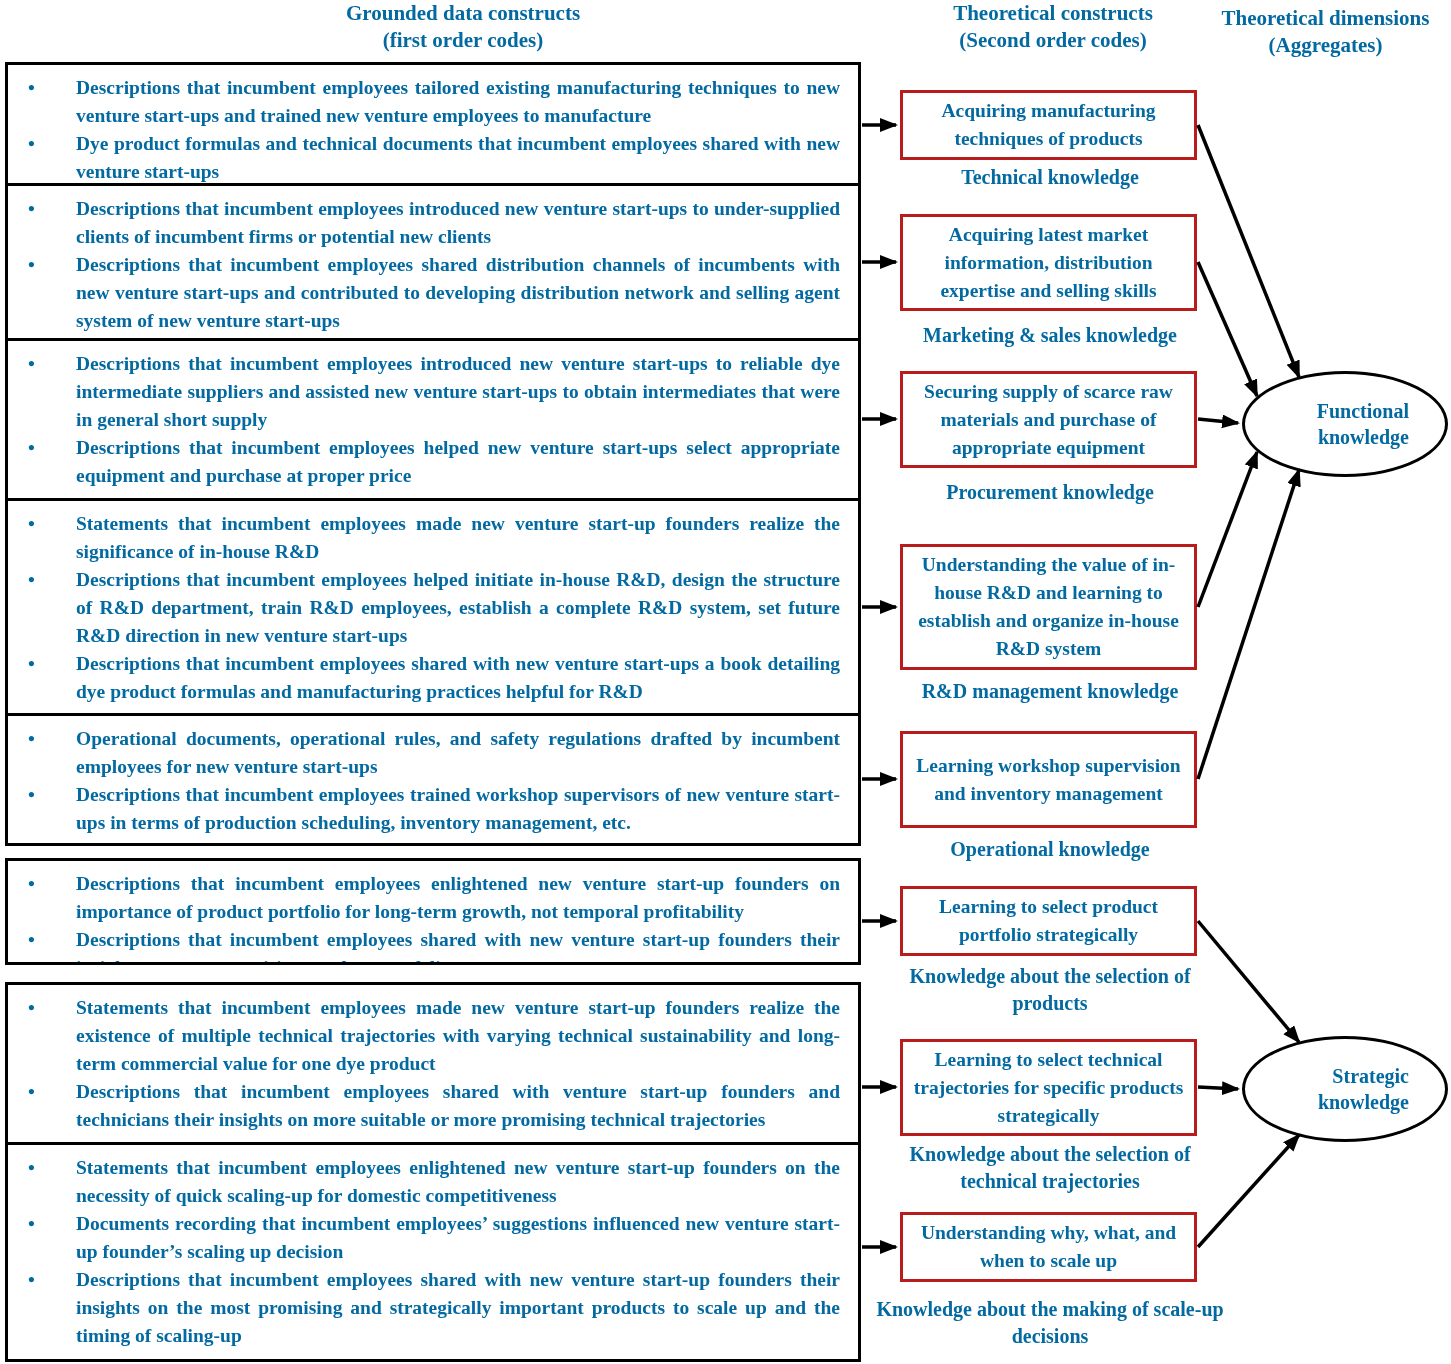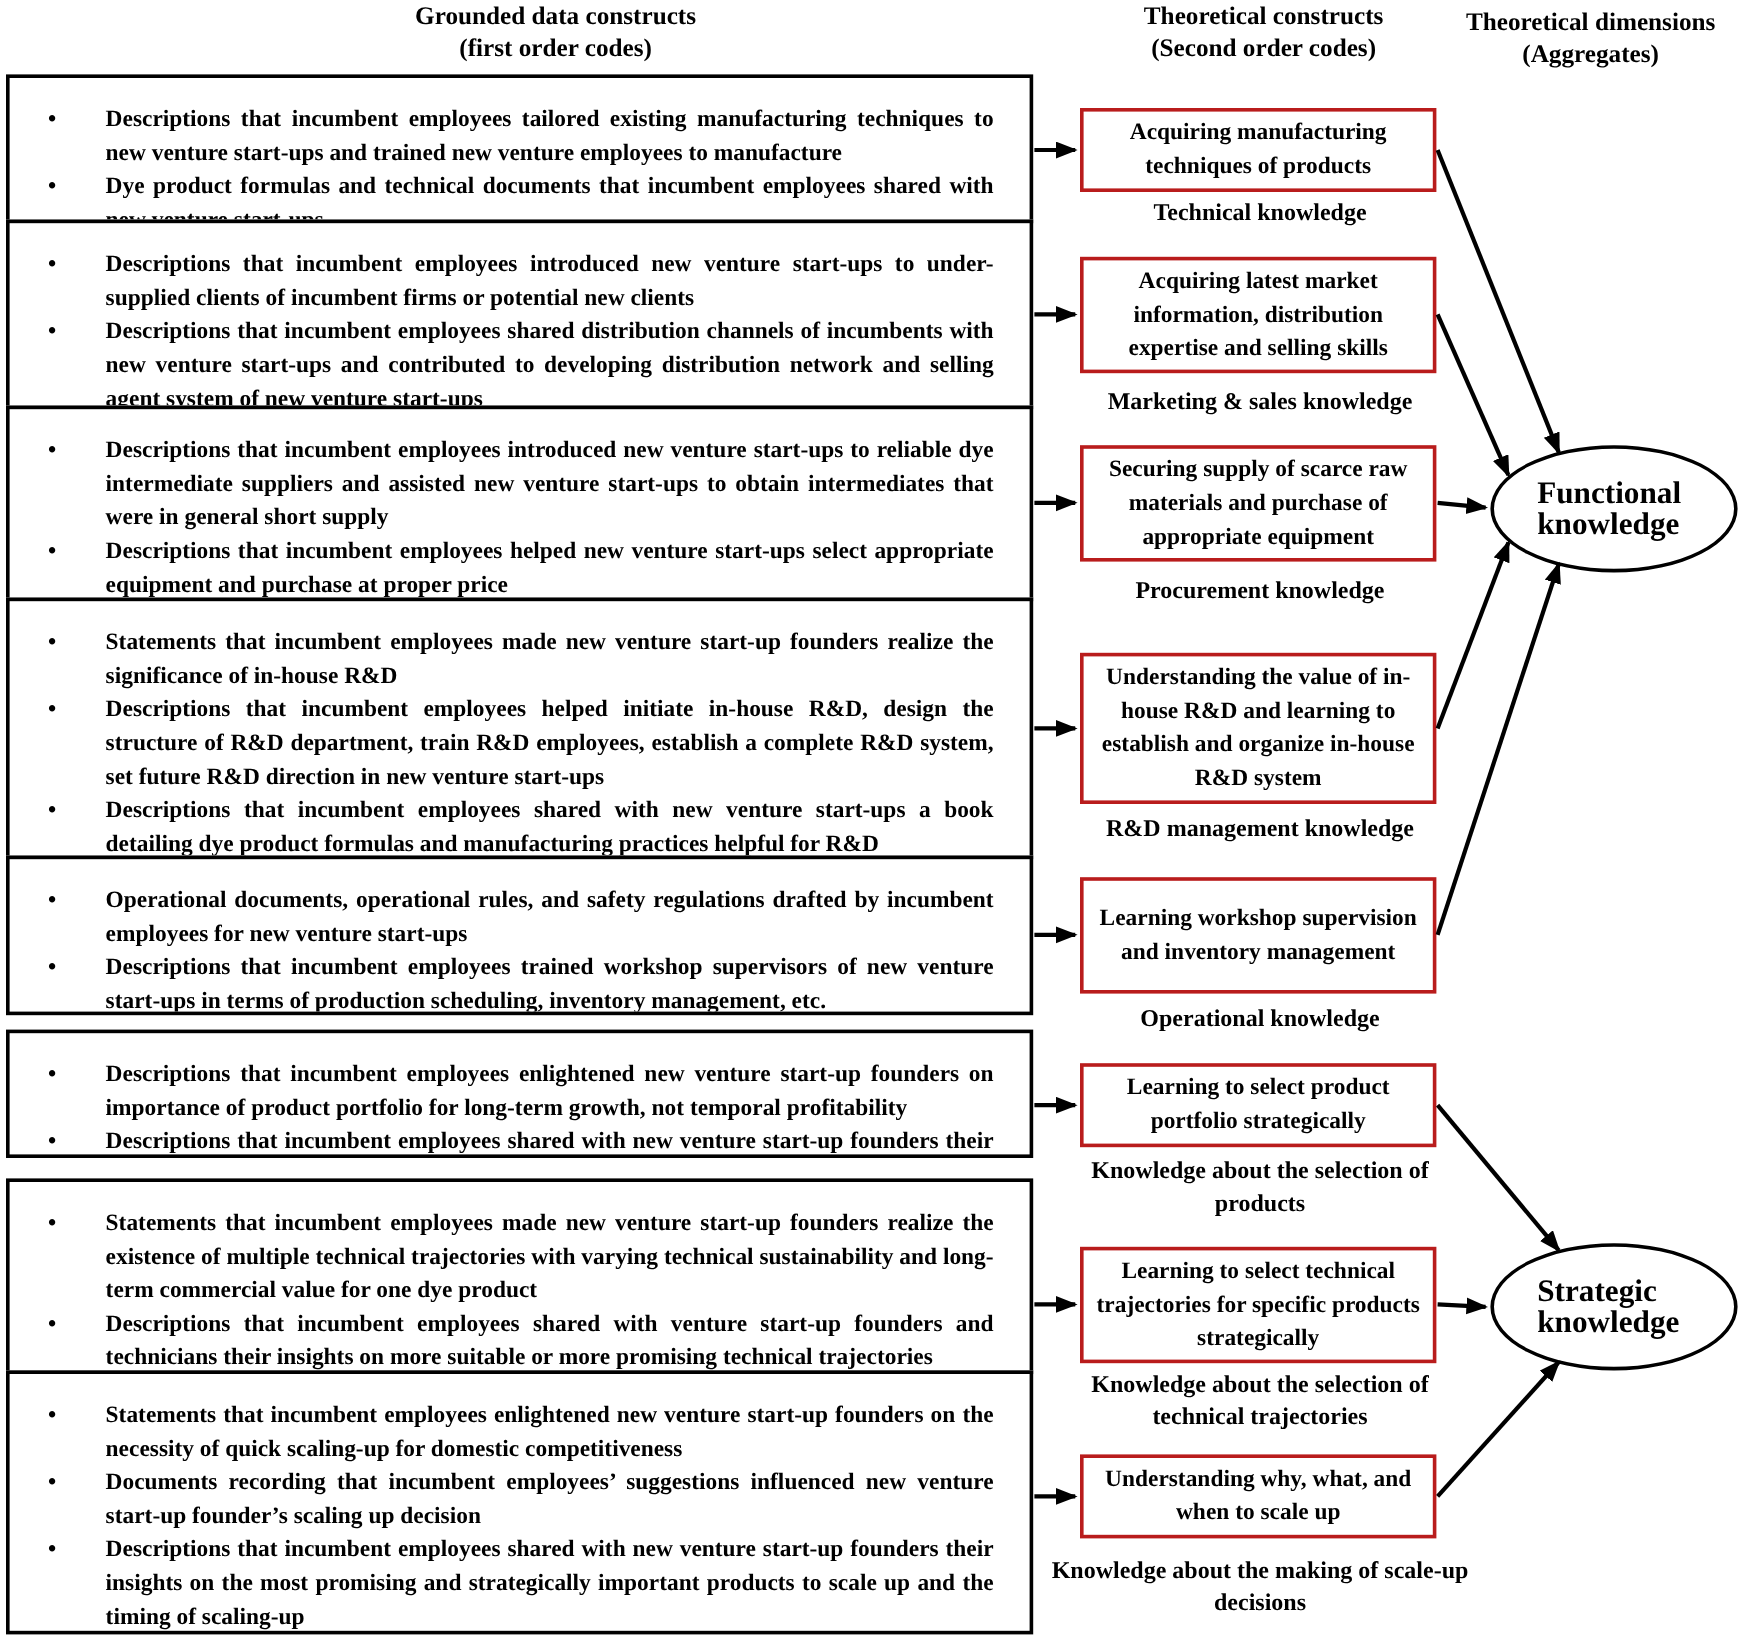--- a/index.html
+++ b/index.html
@@ -1,46 +1,46 @@
 <!DOCTYPE html>
 <html><head>
 <meta charset="utf-8">
 <style>
   html,body { margin:0; padding:0; background:#ffffff; }
   .canvas {
     position:relative; width:1451px; height:1364px; background:#ffffff;
-    font-family:"Liberation Serif", serif; font-weight:bold; color:#000000;
+    font-family:"Liberation Serif", serif; font-weight:bold; color:#0369a1;
     overflow:hidden;
   }
   .hdr { position:absolute; text-align:center; font-size:21px; line-height:27px; }
   .fo-box {
     position:absolute; left:5px; width:856px; border:3px solid #000;
     box-sizing:border-box; background:#fff; overflow:hidden;
   }
-  .fo-box ul { list-style:none; margin:16px; padding:5px 14px 0 0; }
+  .fo-box ul { list-style:none; margin:4px; padding:5px 14px 0 0; }
   .fo-box li {
     position:relative; padding-left:64px; font-size:19.5px; line-height:28px;
     text-align:justify;
   }
   .fo-box li::before { content:"\2022"; position:absolute; left:16px; }
   .so-box {
     position:absolute; left:900px; width:297px; border:3px solid #b91c1c;
     box-sizing:border-box; background:#fff; display:flex; align-items:center;
     justify-content:center; text-align:center; font-size:19.5px; line-height:28px;
     padding:0 8px; overflow:hidden;
   }
   .so-label {
     position:absolute; left:872px; width:356px; text-align:center;
     font-size:20px; line-height:27px;
   }
   .agg {
     position:absolute; left:1242px; width:206px; height:106px;
     border:3px solid #000; border-radius:50%; box-sizing:border-box;
-    display:flex; align-items:center; justify-content:center; text-align:left;
-    font-size:26px; line-height:26px; padding:0 36px; background:#fff;
+    display:flex; align-items:center; justify-content:center; text-align:right;
+    font-size:20px; line-height:26px; padding:0 36px; background:#fff;
   }
   svg.arrows { position:absolute; left:0; top:0; pointer-events:none; }
   svg.arrows line { stroke:#000; stroke-width:3.5; }
 </style>
 </head>
 <body>
 
 <div class="canvas">
 
   <div class="hdr" style="left:163px;top:0px;width:600px">

